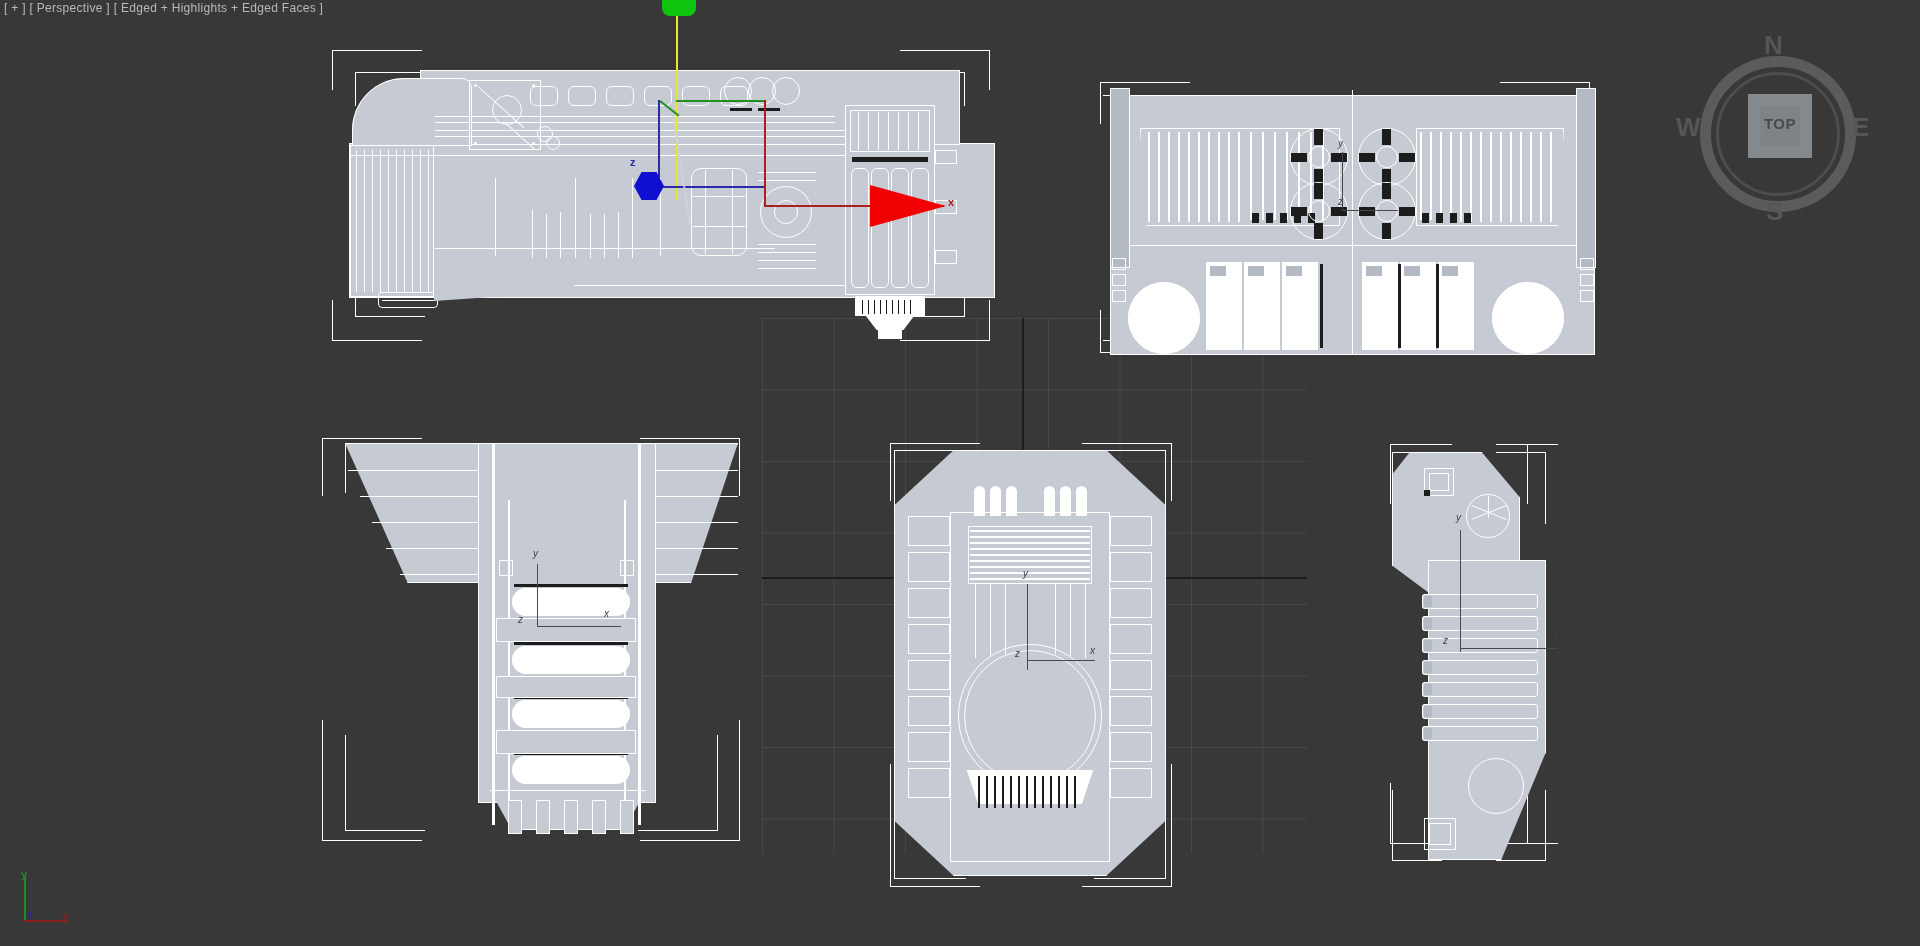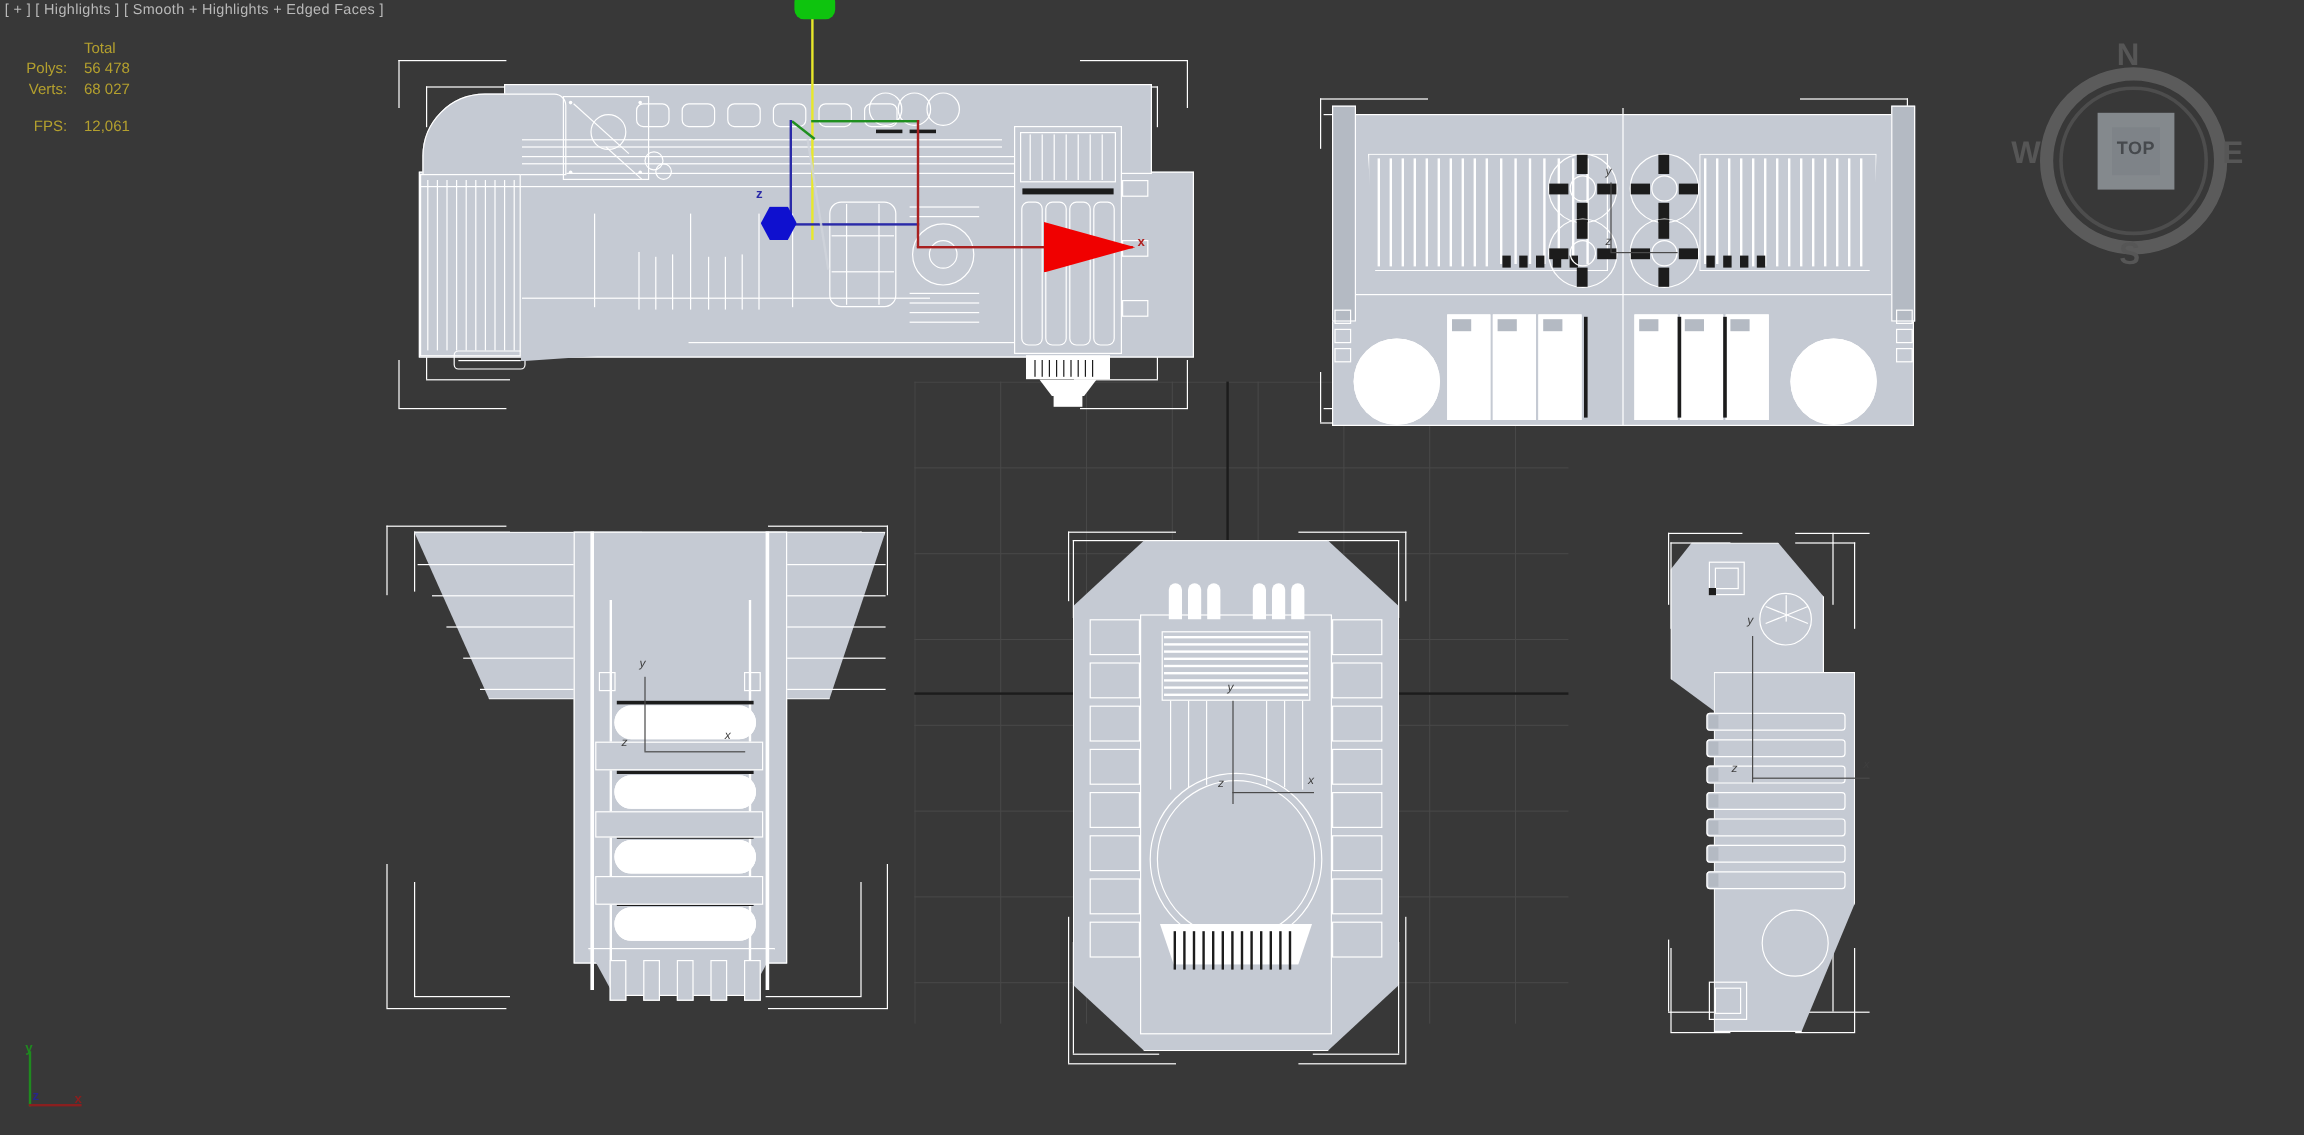--- a/index.html
+++ b/index.html
@@ -758,48 +758,22 @@
 
     <div class="mini-tri">
       <div class="mt-y" style="left:1460px;top:530px;height:122px;"></div>
       <div class="mt-x" style="left:1460px;top:648px;width:98px;"></div>
       <div class="mt-lab" style="left:1456px;top:512px;">y</div>
       <div class="mt-lab" style="left:1443px;top:635px;">z</div>
       <div class="mt-lab" style="left:1553px;top:632px;">x</div>
     </div>
   </div>
 
-  <div id="vp-label">[ + ] [ Highlights ] [ Smooth + Highlights + Edged Faces ]</div>
-
-  <div id="stats">
-    <table>
-      <tbody>
-          <tr>
-        <td class="lab"></td>
-        <td class="val">Total</td>
-      </tr>
-      <tr>
-        <td class="lab">Polys:</td>
-        <td class="val">56 478</td>
-      </tr>
-      <tr>
-        <td class="lab">Verts:</td>
-        <td class="val">68 027</td>
-      </tr>
-      <tr class="statspacer">
-            <td></td>
-            <td></td>
-          </tr>
-      <tr>
-        <td class="lab">FPS:</td>
-        <td class="val">12,061</td>
-      </tr>
-    </tbody>
-      </table>
-  </div>
+  <div id="vp-label">[ + ] [ Perspective ] [ Edged + Highlights + Edged Faces ]</div>
+
 
   <div id="viewcube">
     <div class="vc-ring"></div>
     <div class="vc-ring2"></div>
     <div class="vc-n">N</div>
     <div class="vc-s">S</div>
     <div class="vc-e">E</div>
     <div class="vc-w">W</div>
     <div class="vc-face">
       <div class="vc-face-in"></div>

